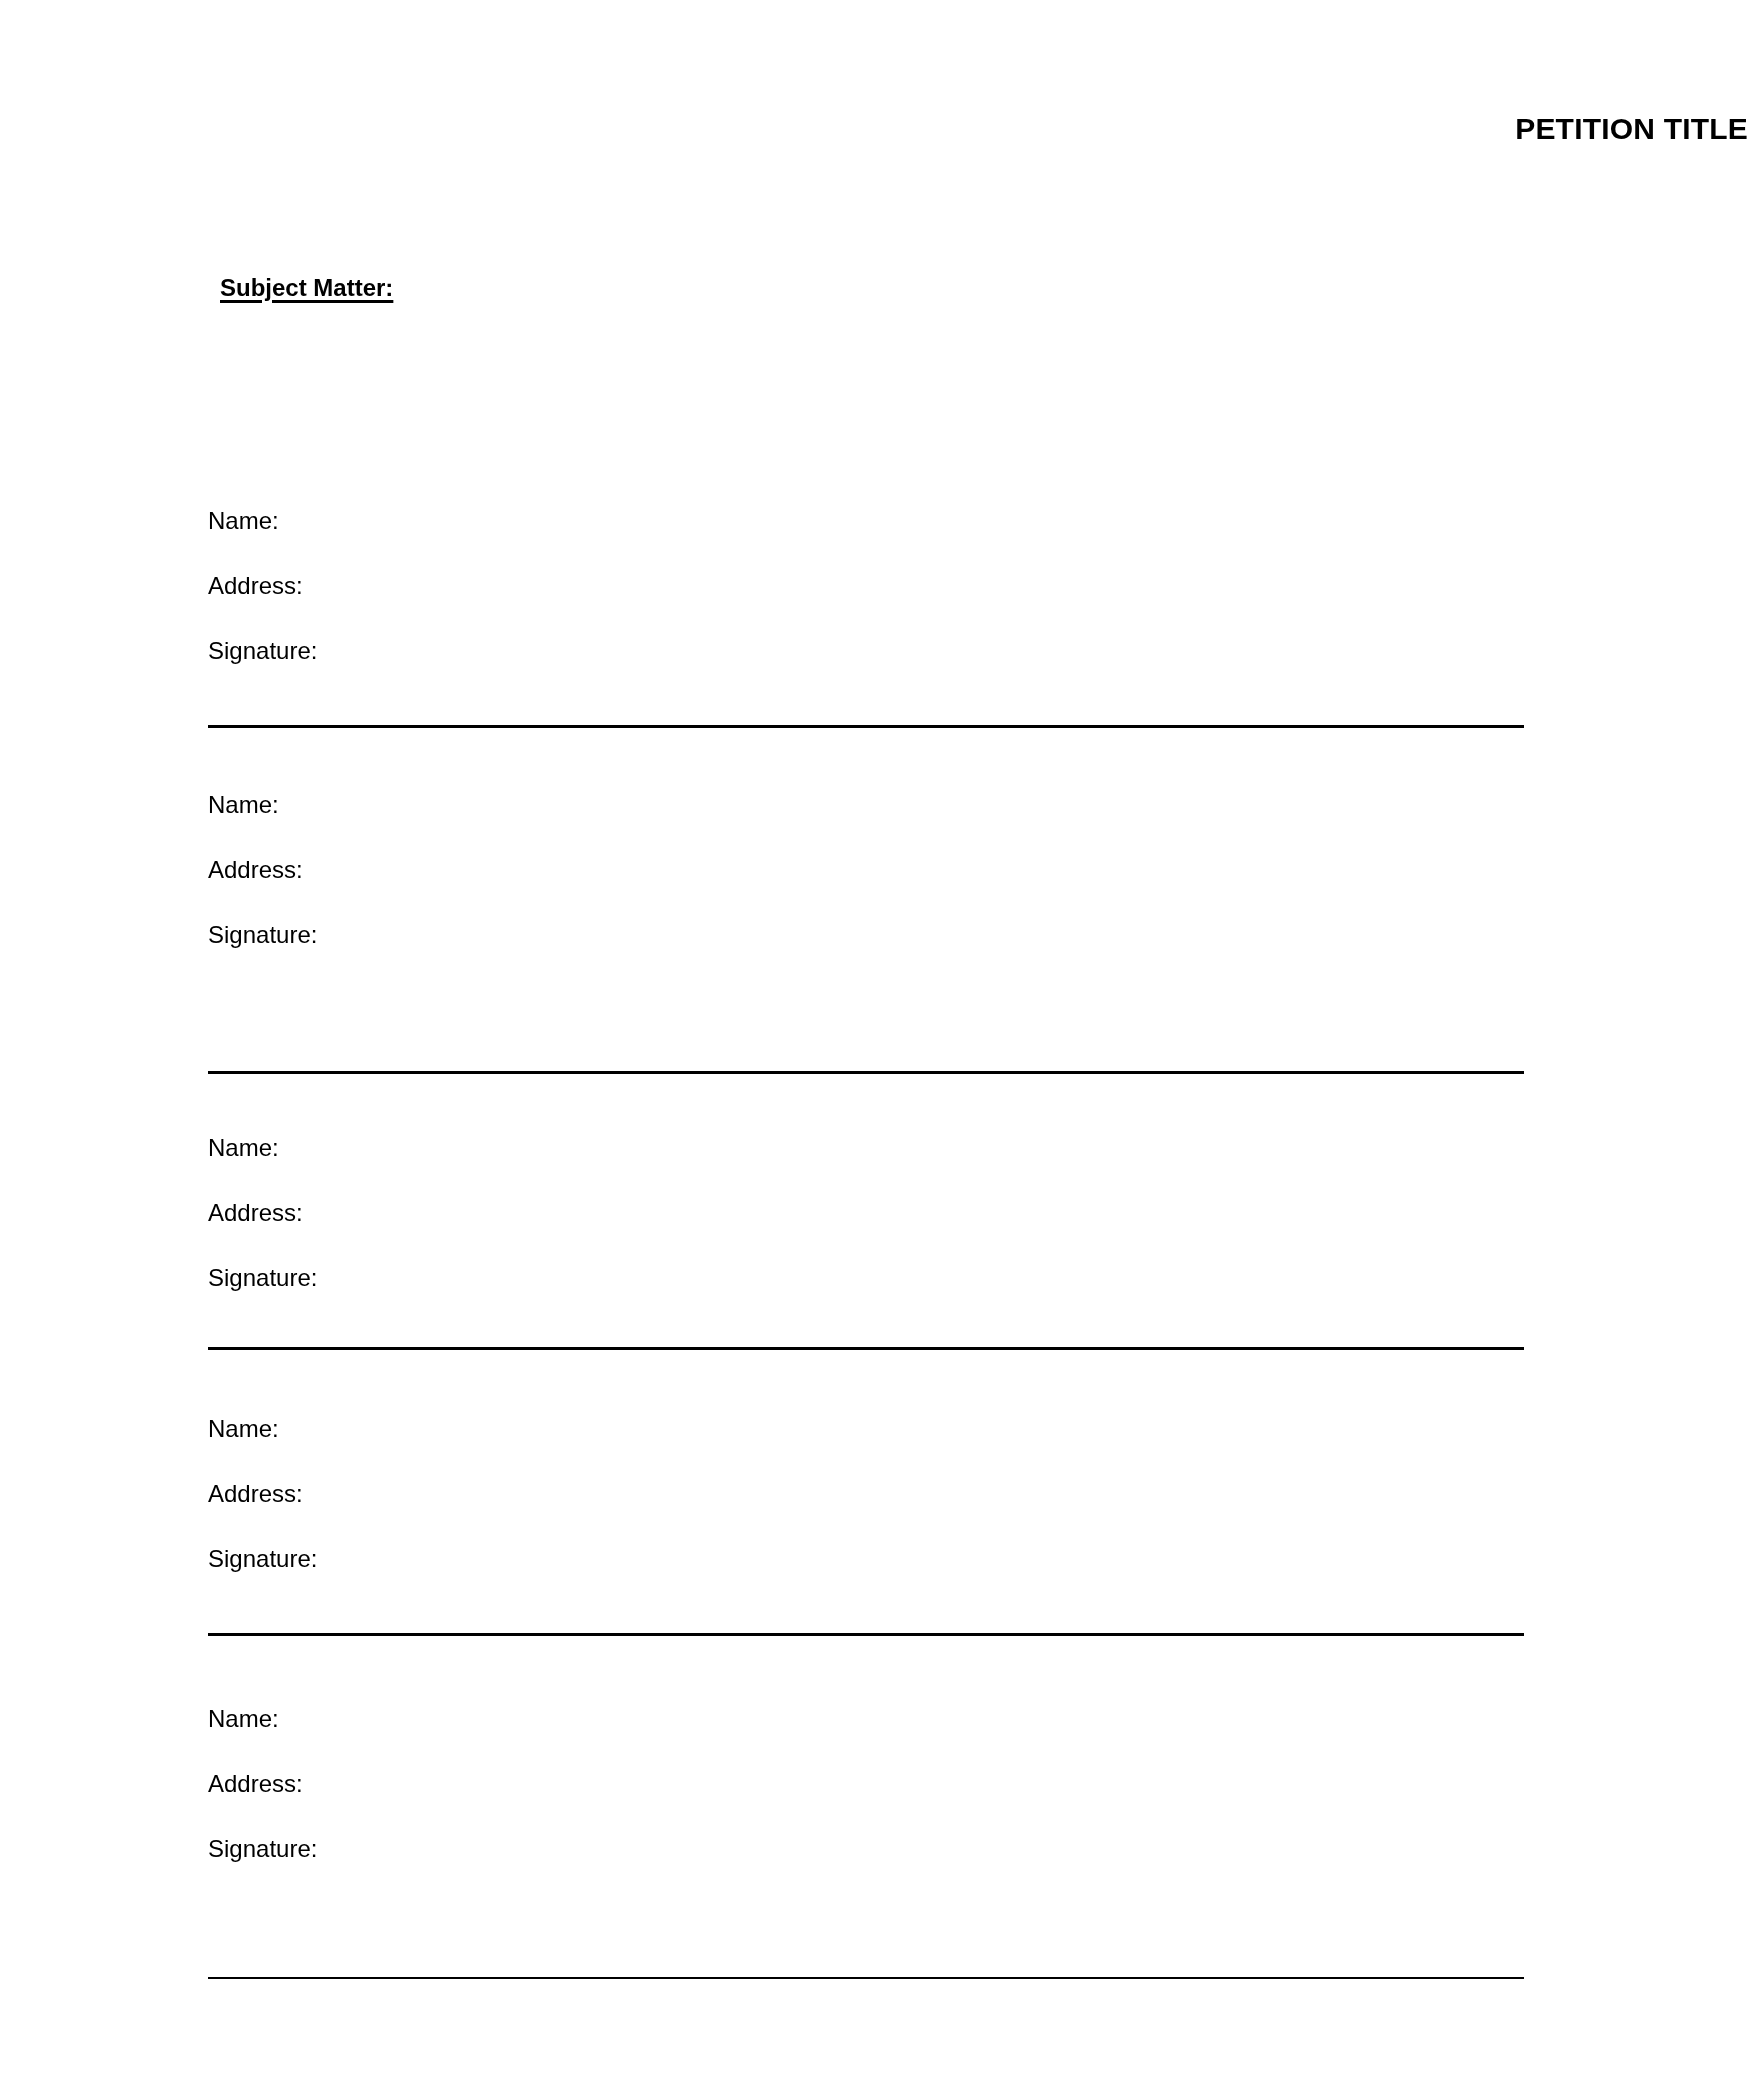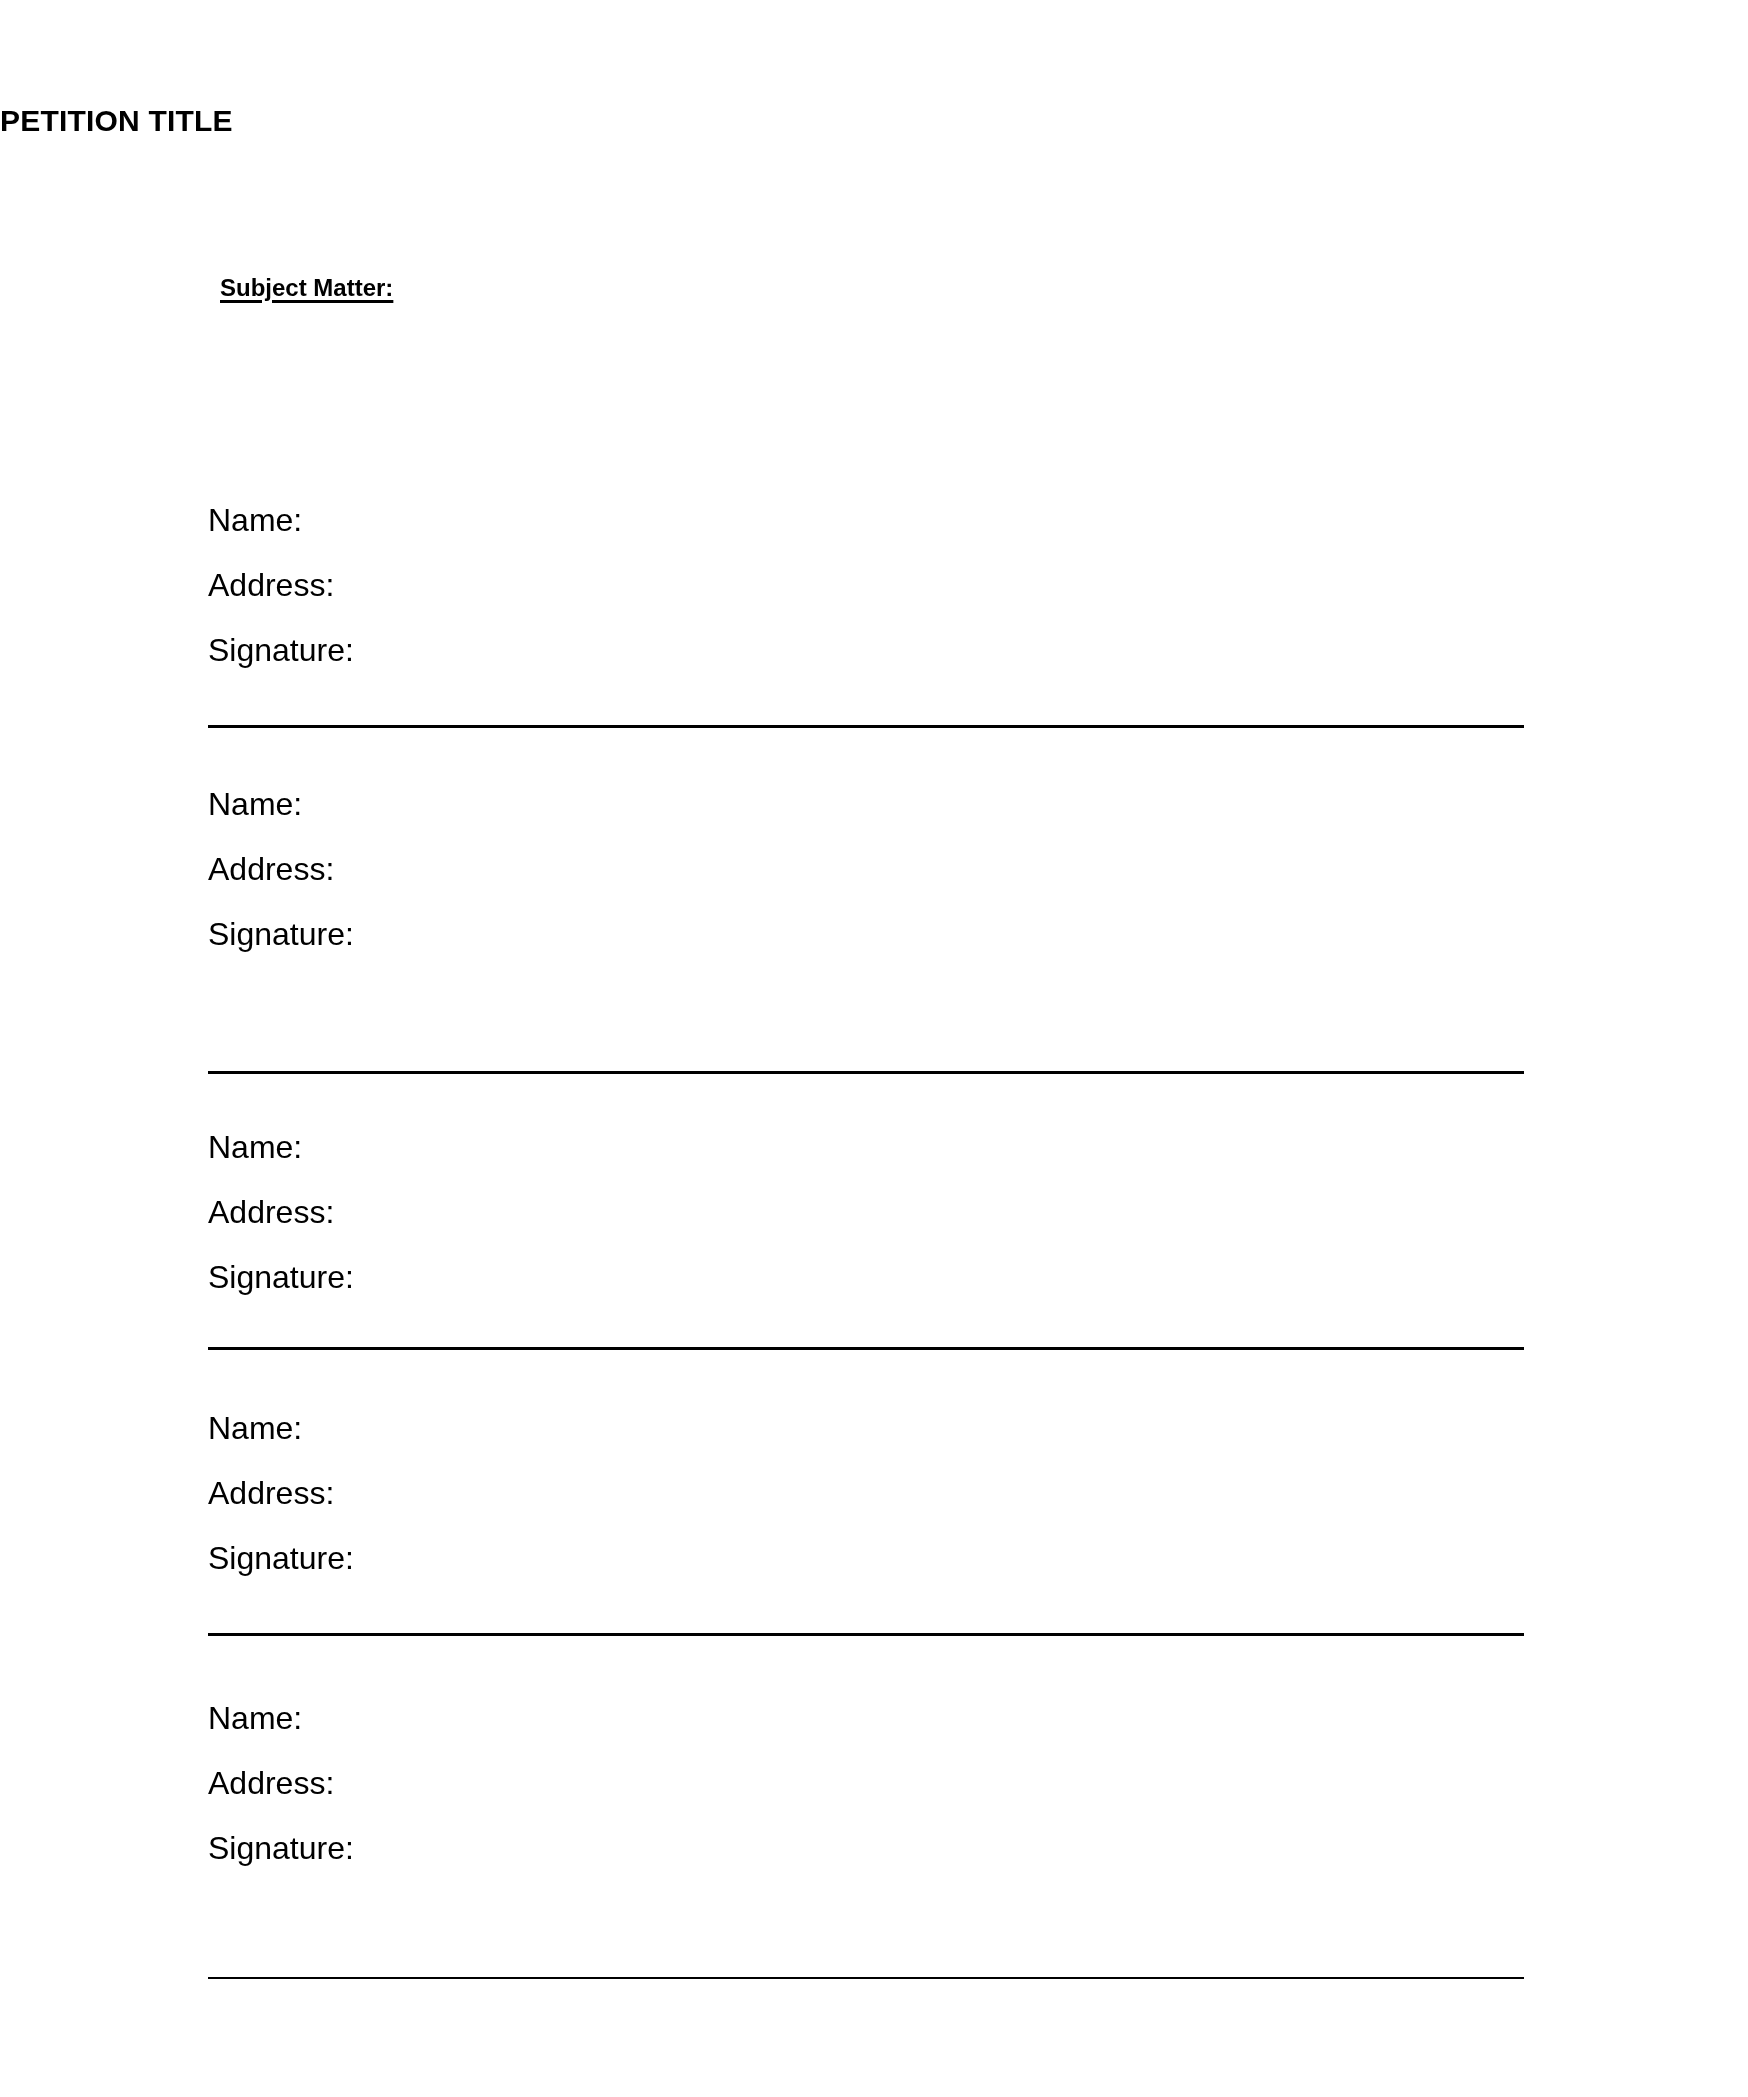--- a/index.html
+++ b/index.html
@@ -21,22 +21,22 @@
     background: #ffffff;
     box-sizing: border-box;
     overflow: hidden;
   }
 
   
   .doc-title {
     position: absolute;
     left: 0;
     right: 0;
-    top: 104px;
-    text-align: left;
+    top: 112px;
+    text-align: right;
     font-size: 30px;
     font-weight: bold;
     letter-spacing: 0.2px;
     line-height: 1.1;
   }
 
   
   .subject-heading {
     position: absolute;
     left: 220px;
@@ -55,21 +55,21 @@
     left: 208px;
     top: 488px;
     width: 1317px;
   }
 
   .sig-block {
     position: relative;
   }
 
   .field-row {
-    font-size: 32px;
+    font-size: 24px;
     line-height: 65px;
     height: 65px;
     white-space: nowrap;
   }
 
   .intro-row {
     font-size: 24px;
     line-height: 65px;
     height: 65px;
     white-space: nowrap;

